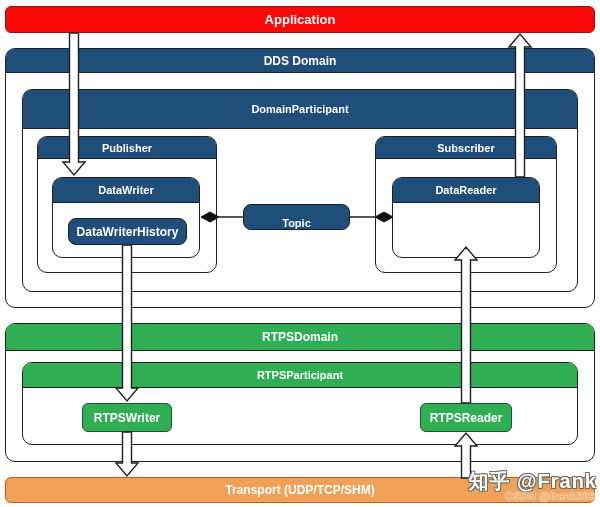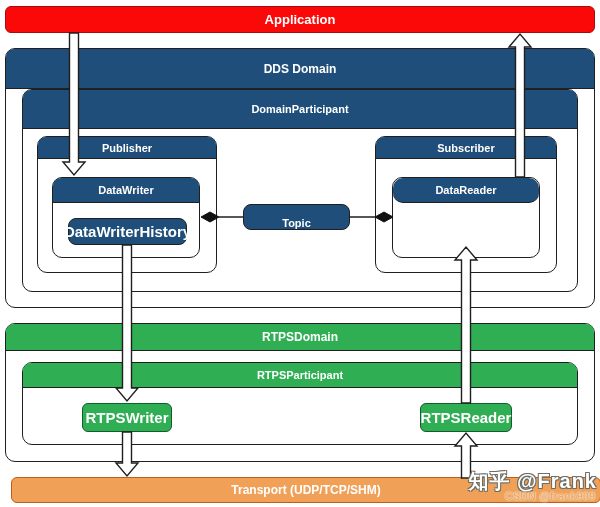--- a/index.html
+++ b/index.html
@@ -65,21 +65,21 @@
     align-items: center;
     justify-content: center;
     color: #ffffff;
     border-radius: 8px;
   }
   .chip.blue  { background: var(--dds-blue);  border: 1.5px solid var(--outline); }
   .chip.green { background: var(--rtps-green); border: 1.5px solid #135c2c; border-radius: 6px; }
 
   .fs12 { font-size: 12px; }
   .fs11 { font-size: 11px; align-items: flex-end; }
-  .fs10 { font-size: 15px; }
+  .fs10 { font-size: 12px; }
 
   svg.edges {
     position: absolute;
     left: 0; top: 0;
     pointer-events: none;
   }
   .arrow     { fill: #ffffff; stroke: var(--outline); stroke-width: 1.4; }
   .conn-line { stroke: var(--outline); stroke-width: 1.5; }
   .diamond   { fill: #111111; stroke: #111111; }
 
@@ -104,21 +104,21 @@
 </head>
 <body>
 
 <div class="canvas">
 
   <div class="abs bar app" style="left:5px; top:6px; width:590px; height:27px;">
     <span>Application</span>
   </div>
 
   <div class="abs container" style="left:5px; top:48px; width:590px; height:260px;">
-    <div class="hdr blue fs12" style="height:40px;">
+    <div class="hdr blue fs12" style="height:24px;">
       <span>DDS Domain</span>
     </div>
   </div>
 
   <div class="abs container" style="left:22px; top:89px; width:556px; height:203px;">
     <div class="hdr blue fs11" style="height:39px;">
       <span>DomainParticipant</span>
     </div>
   </div>
 
@@ -134,21 +134,21 @@
     </div>
   </div>
 
   <div class="abs container" style="left:52px; top:177px; width:148px; height:81px;">
     <div class="hdr blue fs11" style="height:25px;">
       <span>DataWriter</span>
     </div>
   </div>
 
   <div class="abs container" style="left:392px; top:177px; width:148px; height:81px;">
-    <div class="hdr blue fs11" style="height:25px;border-radius:10px;">
+    <div class="hdr blue fs11" style="height:25px;">
       <span>DataReader</span>
     </div>
   </div>
 
   <div class="abs chip blue fs10" style="left:68px; top:218px; width:119px; height:27px;">
     <span>DataWriterHistory</span>
   </div>
 
 
   <div class="abs chip blue fs11" style="left:243px; top:204px; width:107px; height:26px;">
@@ -168,21 +168,21 @@
   </div>
 
   <div class="abs chip green fs10" style="left:420px; top:403px; width:92px; height:29px;">
     <span>RTPSReader</span>
   </div>
 
   <div class="abs chip green fs10" style="left:82px; top:403px; width:90px; height:29px;">
     <span>RTPSWriter</span>
   </div>
 
-  <div class="abs bar transport" style="left:11px; top:477px; width:590px; height:26px;">
+  <div class="abs bar transport" style="left:5px; top:477px; width:590px; height:26px;">
     <span>Transport (UDP/TCP/SHM)</span>
   </div>
 
   <svg class="edges" id="edges" width="600" height="507" viewBox="0 0 600 507">
       <path d="M 69.5 33 L 69.5 162 L 63 162 L 74 175 L 85 162 L 78.5 162 L 78.5 33 Z" class="arrow"></path>
       <path d="M 515.5 177 L 515.5 47 L 509 47 L 520 34 L 531 47 L 524.5 47 L 524.5 177 Z" class="arrow"></path>
       <path d="M 122.5 245 L 122.5 388 L 116 388 L 127 401 L 138 388 L 131.5 388 L 131.5 245 Z" class="arrow"></path>
       <path d="M 122.5 432 L 122.5 463 L 116 463 L 127 476 L 138 463 L 131.5 463 L 131.5 432 Z" class="arrow"></path>
       <path d="M 461.5 403 L 461.5 260 L 455 260 L 466 247 L 477 260 L 470.5 260 L 470.5 403 Z" class="arrow"></path>
       <path d="M 461.5 478 L 461.5 446 L 455 446 L 466 433 L 477 446 L 470.5 446 L 470.5 478 Z" class="arrow"></path>

